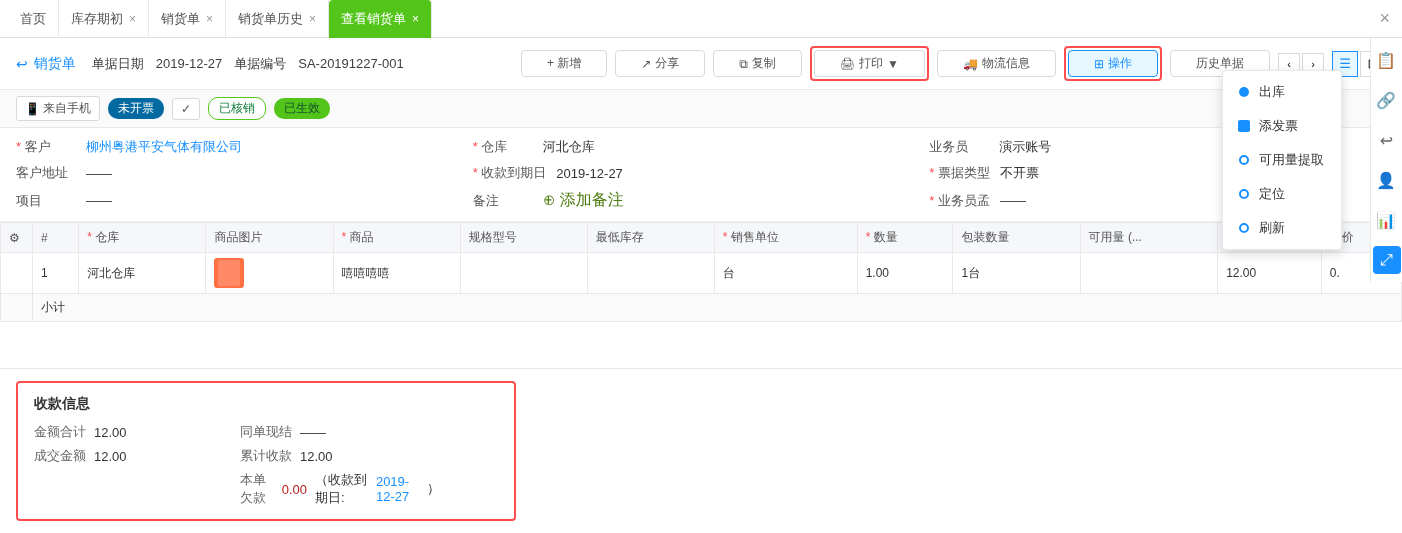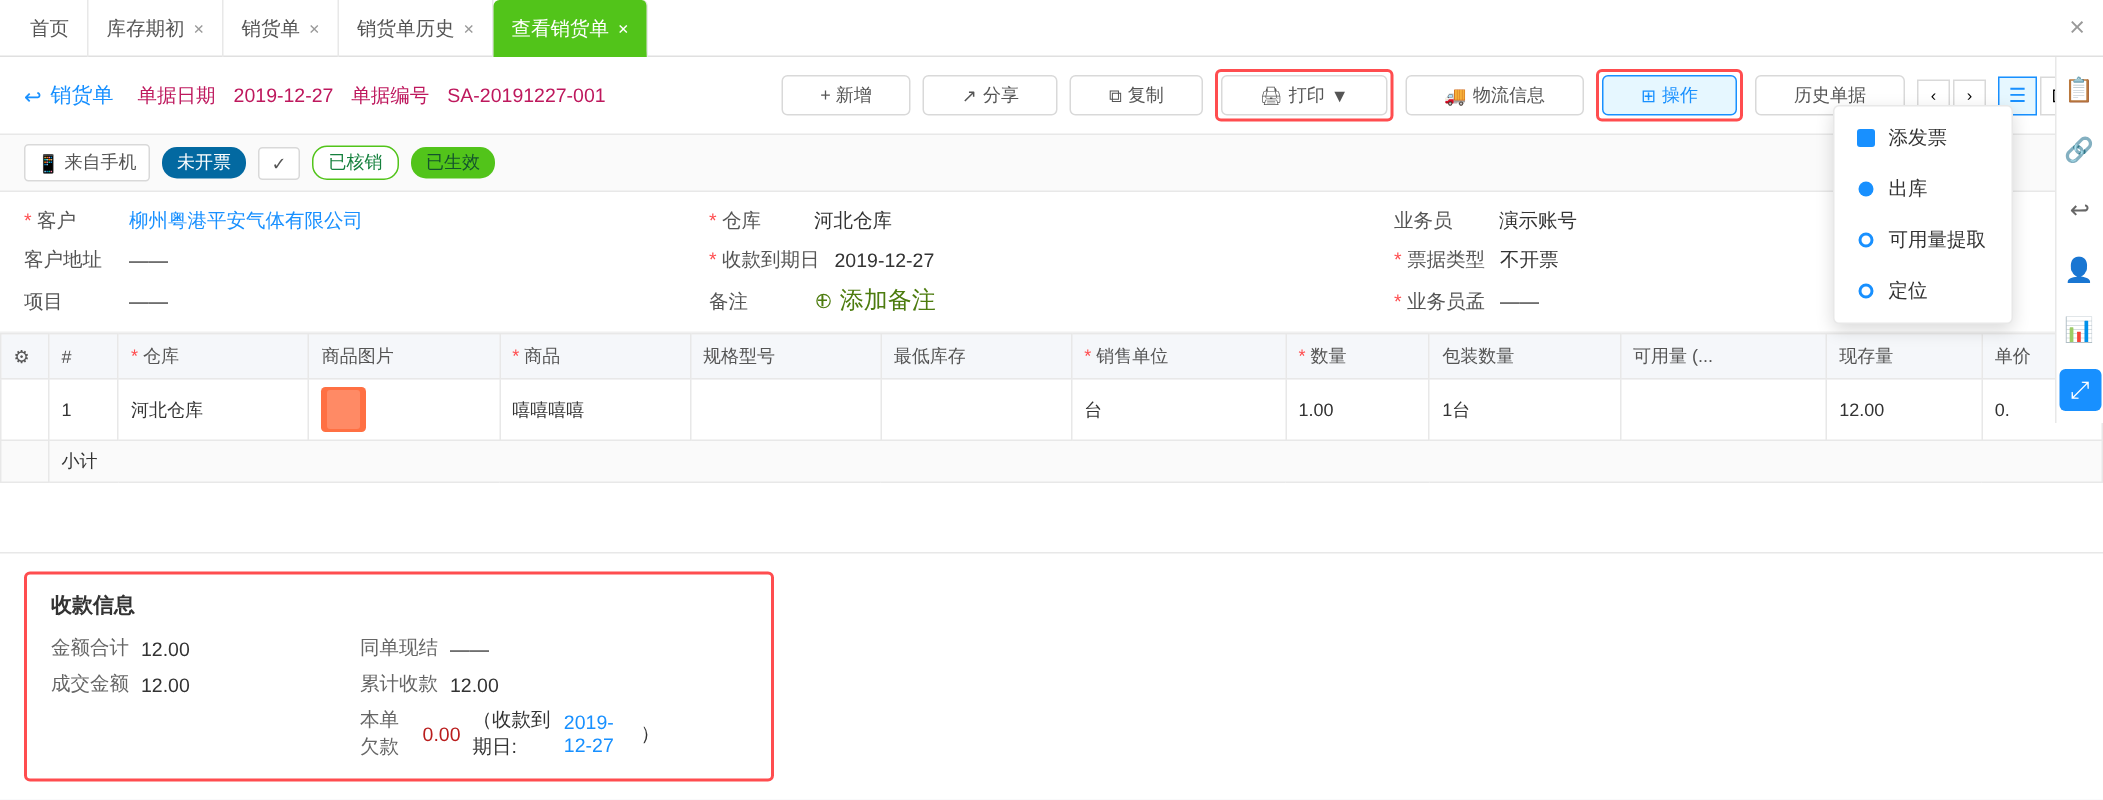--- a/index.html
+++ b/index.html
@@ -35,21 +35,21 @@
 
     
     .doc-header {
       display: flex; align-items: center; padding: 8px 16px;
       border-bottom: 1px solid #e8e8e8; background: #fff;
       justify-content: space-between;
     }
     .doc-header-left { display: flex; align-items: center; gap: 16px; }
     .doc-title { display: flex; align-items: center; gap: 6px; color: #1890ff; font-size: 14px; font-weight: 500; }
     .doc-meta { display: flex; align-items: center; gap: 12px; font-size: 13px; color: #555; }
-    .doc-meta span { color: #be185d; }
+    .doc-meta span { color: #404040; }
     .doc-header-right { display: flex; align-items: center; gap: 8px; }
     .btn { padding: 4px 25px; border: 1px solid #d9d9d9; border-radius: 4px; background: #fff; cursor: pointer; font-size: 12px; color: #555; display: flex; align-items: center; gap: 4px; }
 
     
     .ops-bar {
       display: flex; align-items: center; justify-content: space-between;
       padding: 6px 16px; background: #fafafa; border-bottom: 1px solid #e8e8e8;
     }
     .ops-left { display: flex; align-items: center; gap: 8px; }
     .btn-sm { padding: 3px 8px; border: 1px solid #d9d9d9; border-radius: 3px; background: #fff; cursor: pointer; font-size: 12px; color: #555; display: inline-flex; align-items: center; gap: 3px; }
@@ -367,41 +367,47 @@
           </div>
         </div>
       </div>
     </div>
 
   </div>
 
   <div class="dropdown-menu">
     <div class="dropdown-item">
       <div class="dropdown-icon">
-        <div class="icon-square"></div>
-      </div>
-      <span>添发票</span>
+        <div class="icon-circle-blue"></div>
+      </div>
+      <span>出库</span>
     </div>
     <div class="dropdown-item">
       <div class="dropdown-icon">
-        <div class="icon-circle-blue"></div>
-      </div>
-      <span>出库</span>
+        <div class="icon-square"></div>
+      </div>
+      <span>添发票</span>
     </div>
     <div class="dropdown-item">
       <div class="dropdown-icon">
         <div class="icon-circle-outline"></div>
       </div>
       <span>可用量提取</span>
     </div>
     <div class="dropdown-item">
       <div class="dropdown-icon">
         <div class="icon-circle-outline"></div>
       </div>
       <span>定位</span>
+    </div>
+    <div class="dropdown-item">
+      <div class="dropdown-icon">
+        <div class="icon-circle-outline"></div>
+      </div>
+      <span>刷新</span>
     </div>
   </div>
 
   <div class="right-sidebar">
     <div class="sidebar-icon">📋</div>
     <div class="sidebar-icon">🔗</div>
     <div class="sidebar-icon">↩</div>
     <div class="sidebar-icon">👤</div>
     <div class="sidebar-icon">📊</div>
     <div class="sidebar-icon" style="background:#1890ff; color:#fff; border-radius:4px;">⤢</div>

